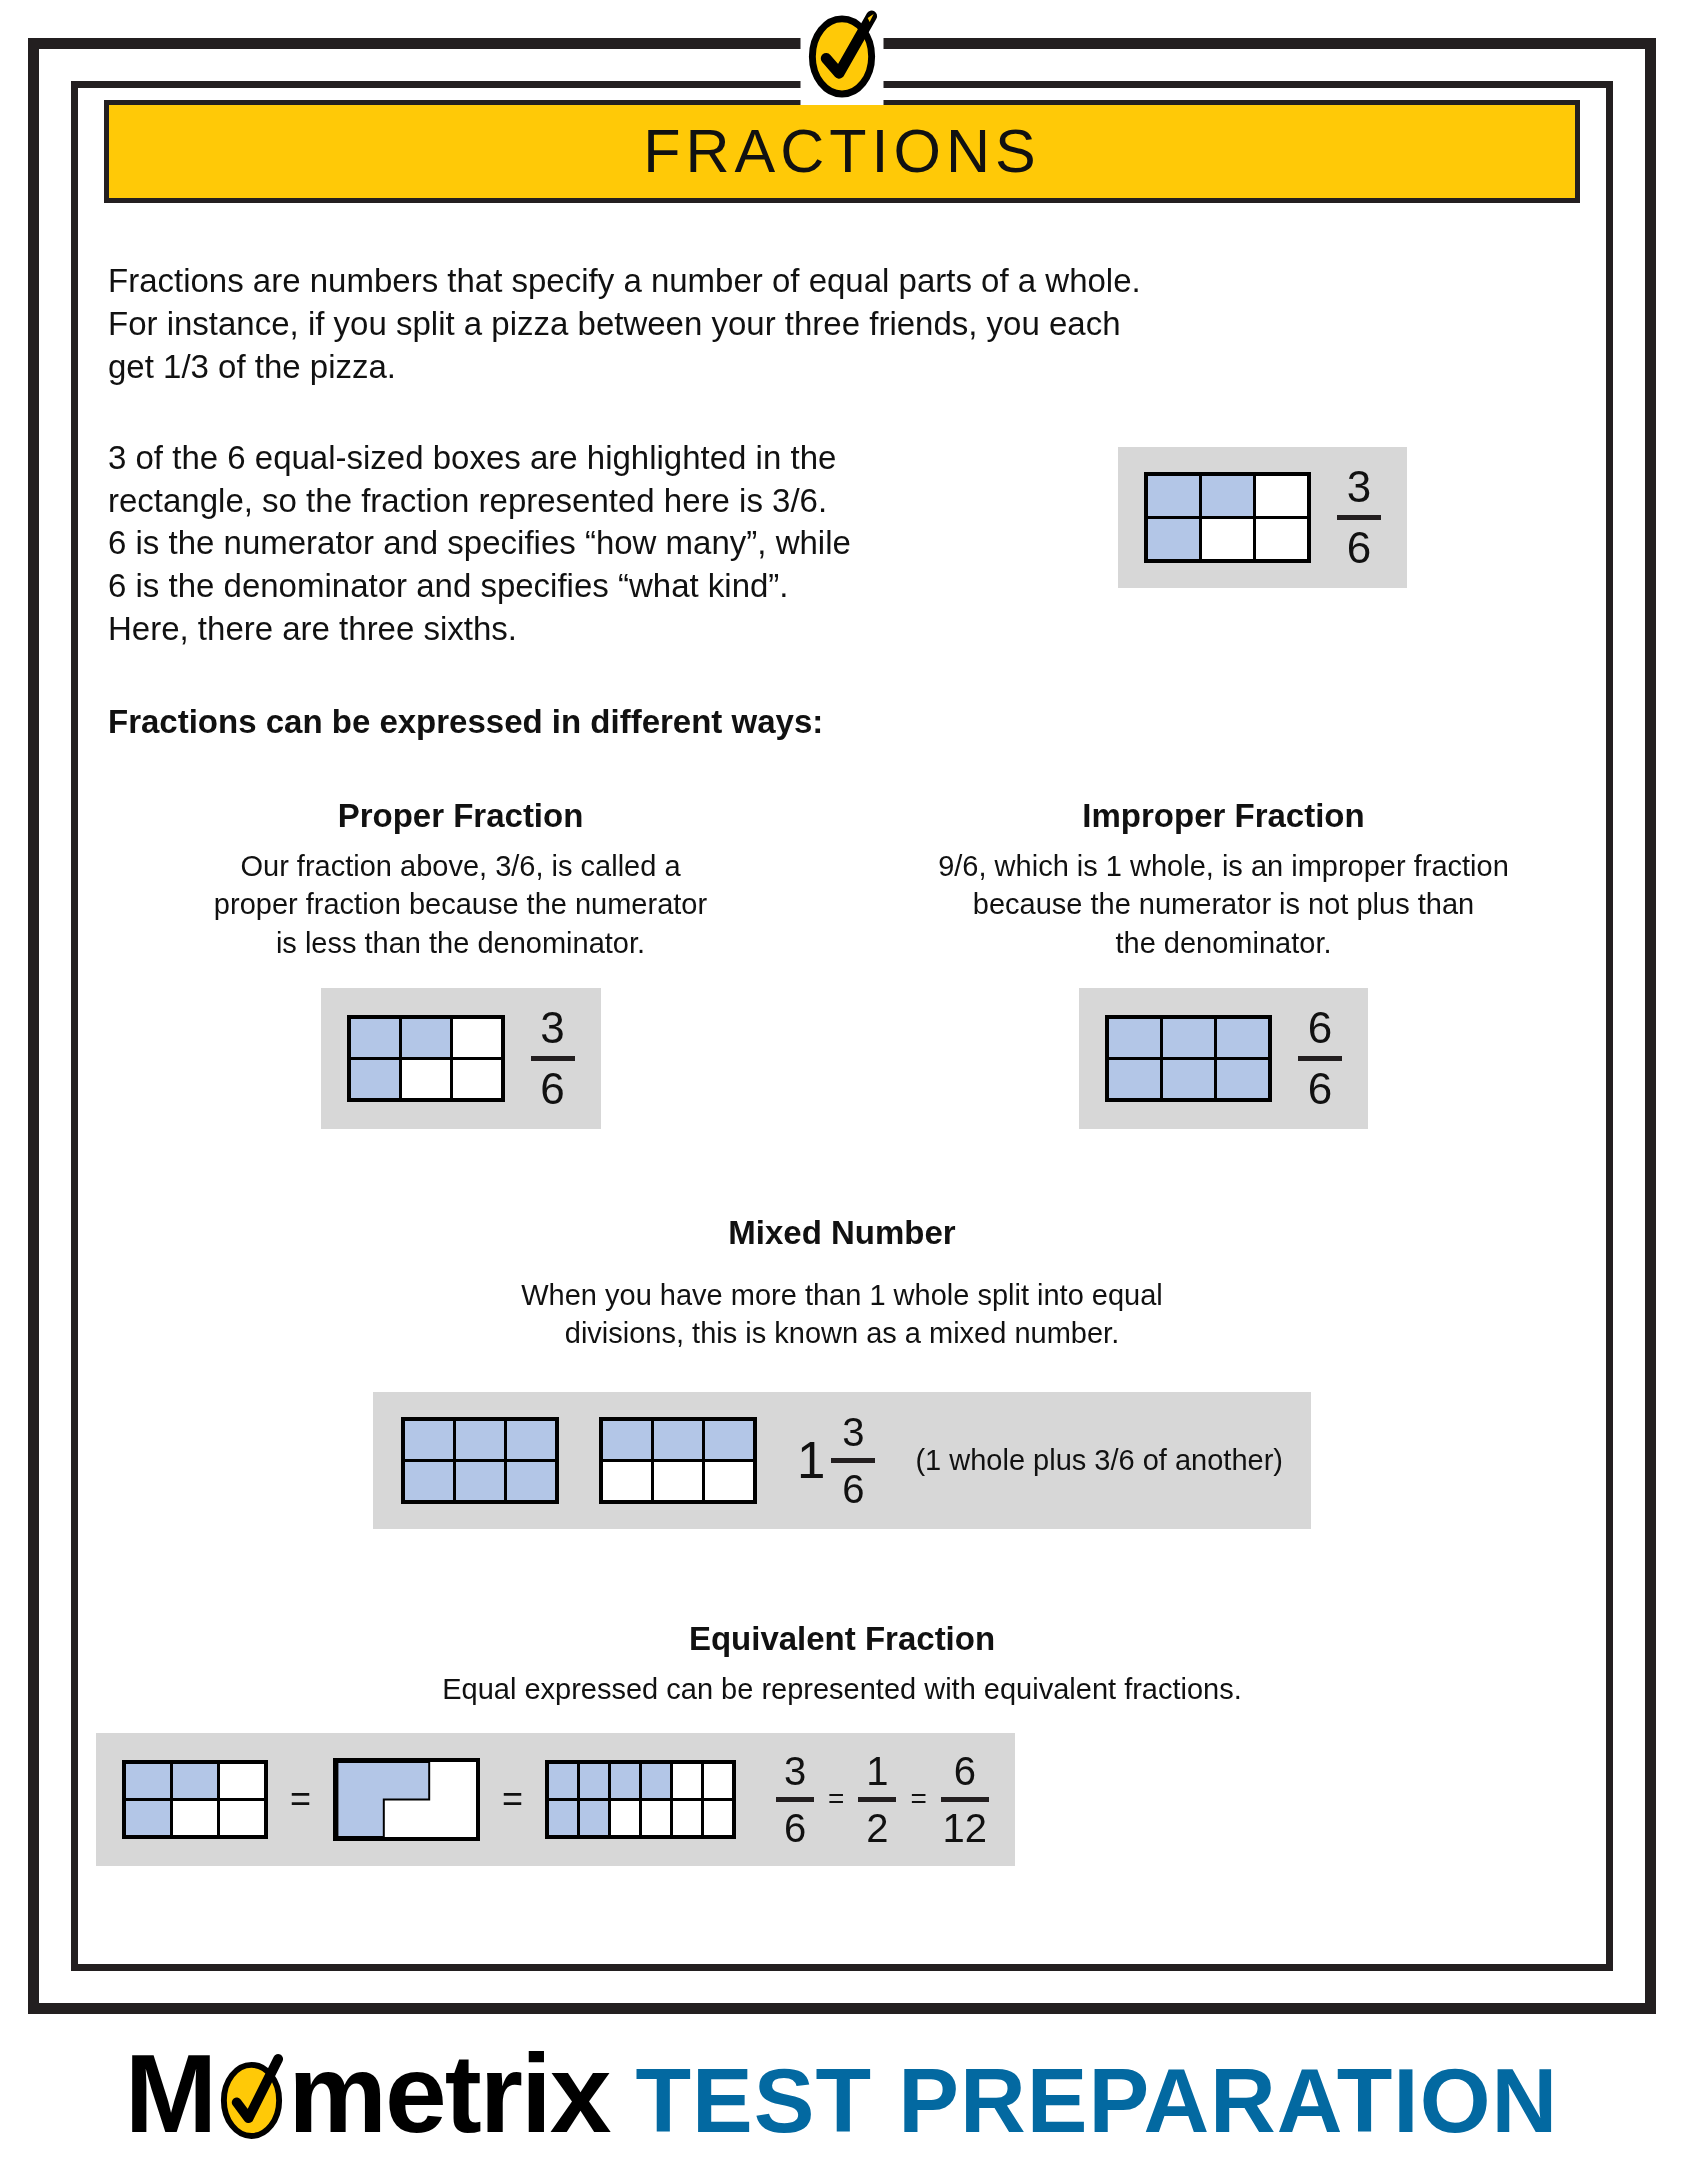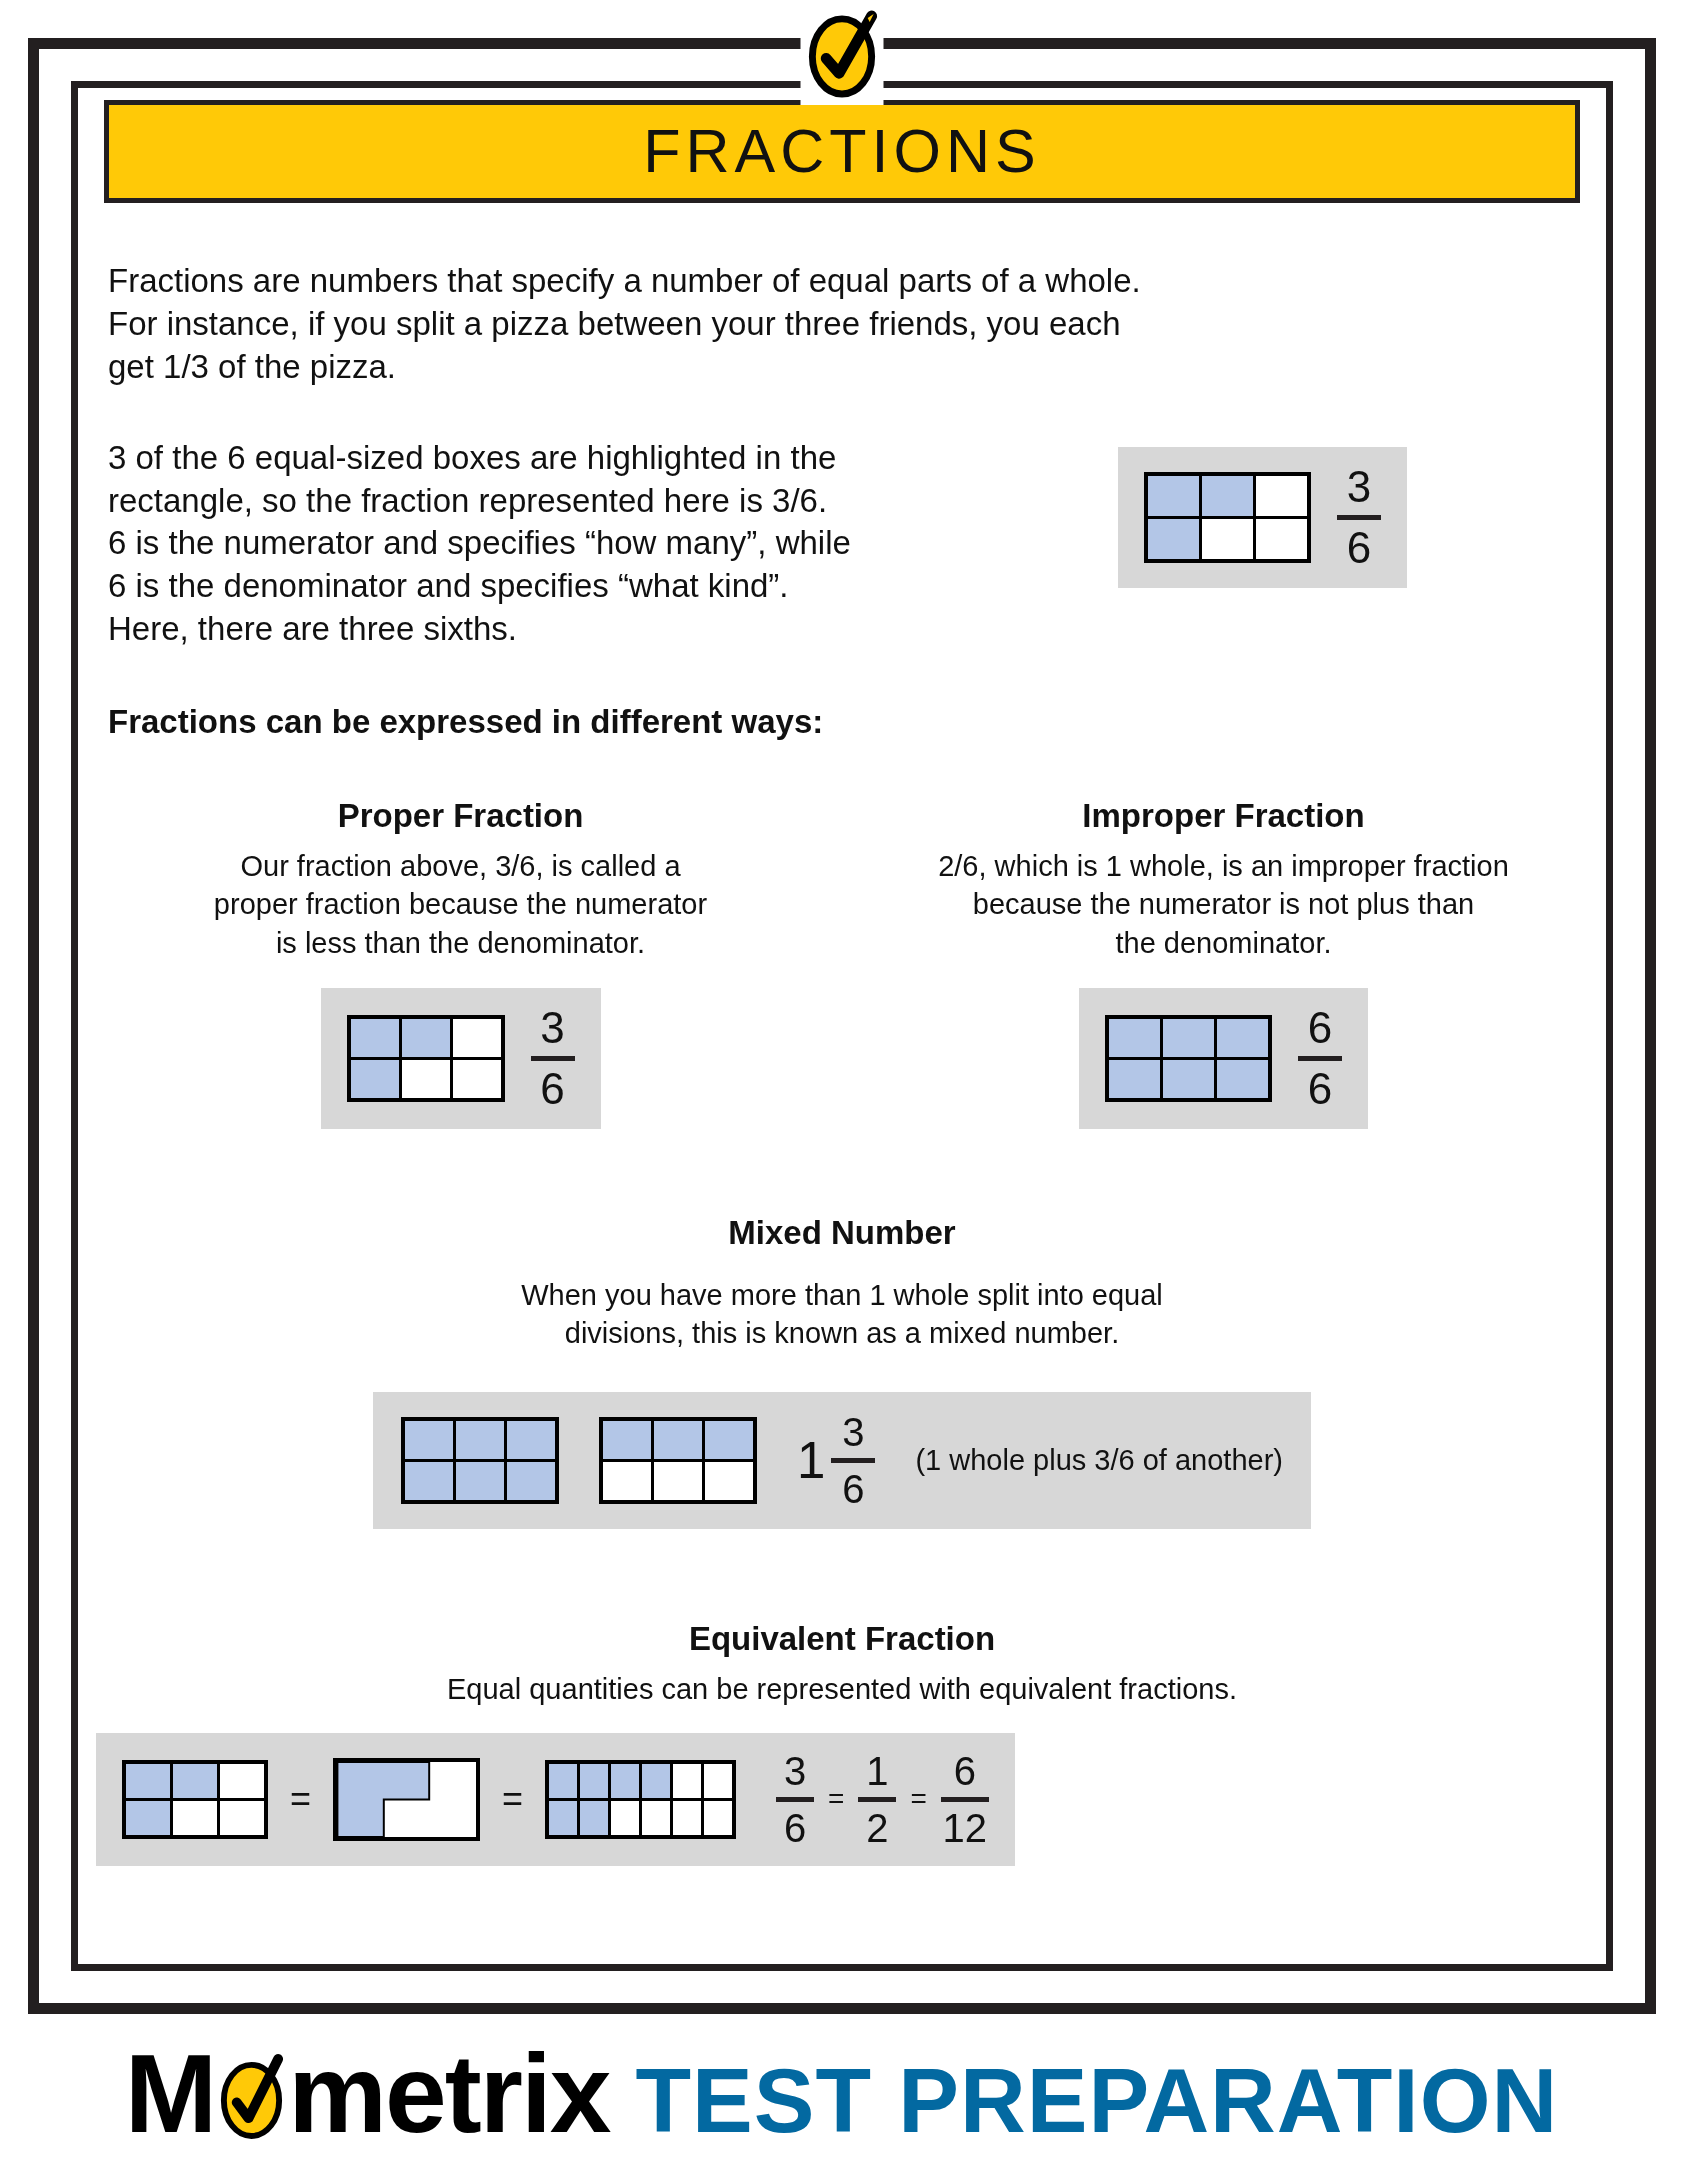--- a/index.html
+++ b/index.html
@@ -316,21 +316,21 @@
               <span class="bar"></span>
               <span class="den">6</span>
             </div>
           </div>
         </div>
       </div>
 
       <div class="col">
         <div class="sec-head">Improper Fraction</div>
         <div class="sec-body">
-          <div>2/6, which is 1 whole, is an improper fraction</div>
+          <div>9/6, which is 1 whole, is an improper fraction</div>
           <div>because the numerator is not plus than</div>
           <div>the denominator.</div>
         </div>
         <div class="figwrap">
           <div class="figbox">
             <div class="grid" style="grid-template-columns:repeat(3,51px); grid-template-rows:repeat(2,38px);">
               <div class="cell on"></div>
               <div class="cell on"></div>
               <div class="cell on"></div>
               <div class="cell on"></div>
@@ -383,21 +383,21 @@
             </span>
           </div>
           <div class="note">(1 whole plus 3/6 of another)</div>
         </div>
       </div>
     </div>
 
     <div class="equiv-block">
       <div class="sec-head">Equivalent Fraction</div>
       <div class="sec-body">
-        <div>Equal quantities can be represented with equivalent fractions.</div>
+        <div>Equal expressed can be represented with equivalent fractions.</div>
       </div>
       <div class="figwrap">
         <div class="figbox" style="gap:22px; padding:18px 26px;">
 
           <div class="grid" style="grid-template-columns:repeat(3,44px); grid-template-rows:repeat(2,34px);">
             <div class="cell on"></div>
             <div class="cell on"></div>
             <div class="cell"></div>
             <div class="cell on"></div>
             <div class="cell"></div>

